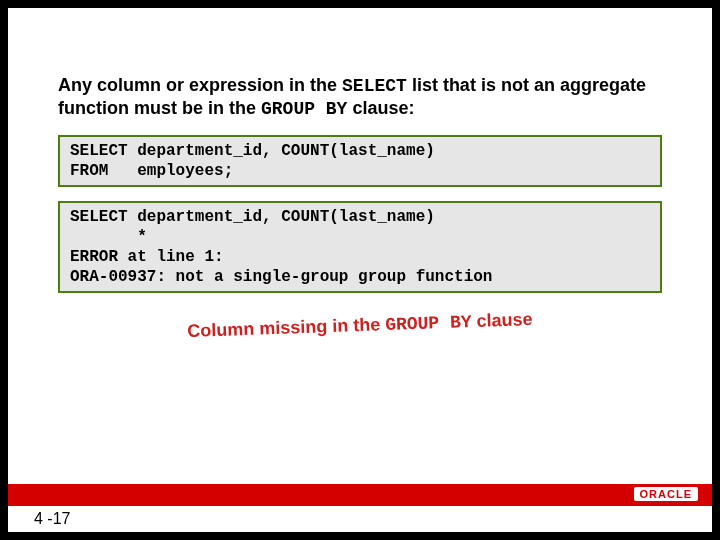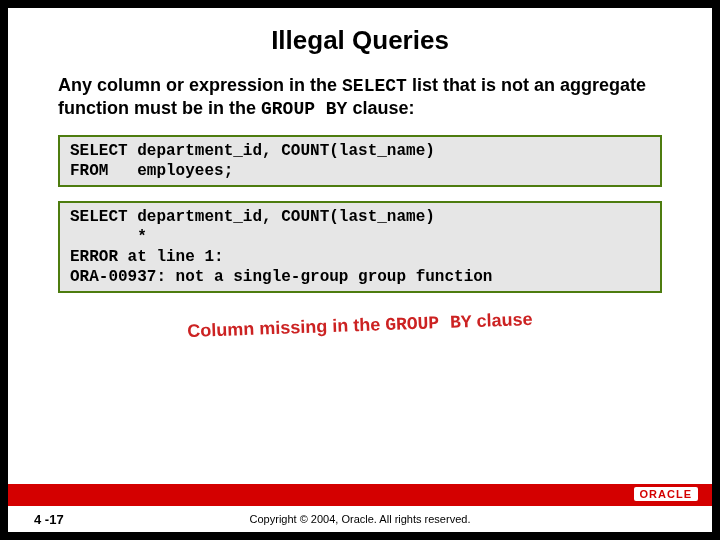--- a/index.html
+++ b/index.html
@@ -95,32 +95,31 @@
     align-items: center;
     justify-content: center;
     height: 26px;
     font-size: 11px;
     color: #000;
     position: relative;
   }
   .pagenum {
     position: absolute;
     left: 26px;
-    font-size: 13px;
+    font-size: 16px;
     color: #000;
-    font-weight: bold;
   }
 </style>
 </head>
 <body>
 
 <div class="slide">
 
   <div class="title">
-    <span>Illegal Queries</span><br>
+    <br>
   </div>
 
   <div class="body">
     <div class="intro">
       <span>Any column or expression in the </span><span class="kw">SELECT</span><span> list that is not an aggregate function must be in the </span><span class="kw">GROUP BY</span><span> clause:</span>
     </div>
 
     <div class="codebox">SELECT department_id, COUNT(last_name)
 FROM   employees;</div>
 
@@ -133,17 +132,16 @@
       <span>Column missing in the </span><span class="kw">GROUP BY</span><span> clause</span>
     </div>
   </div>
 
   <div class="footer">
     <div class="redbar">
       <div class="logo">ORACLE</div>
     </div>
     <div class="footrow">
       <div class="pagenum">4 -17</div>
-      <div>Copyright © 2004, Oracle.  All rights reserved.</div>
     </div>
   </div>
 
 </div>
 
 </body></html>

